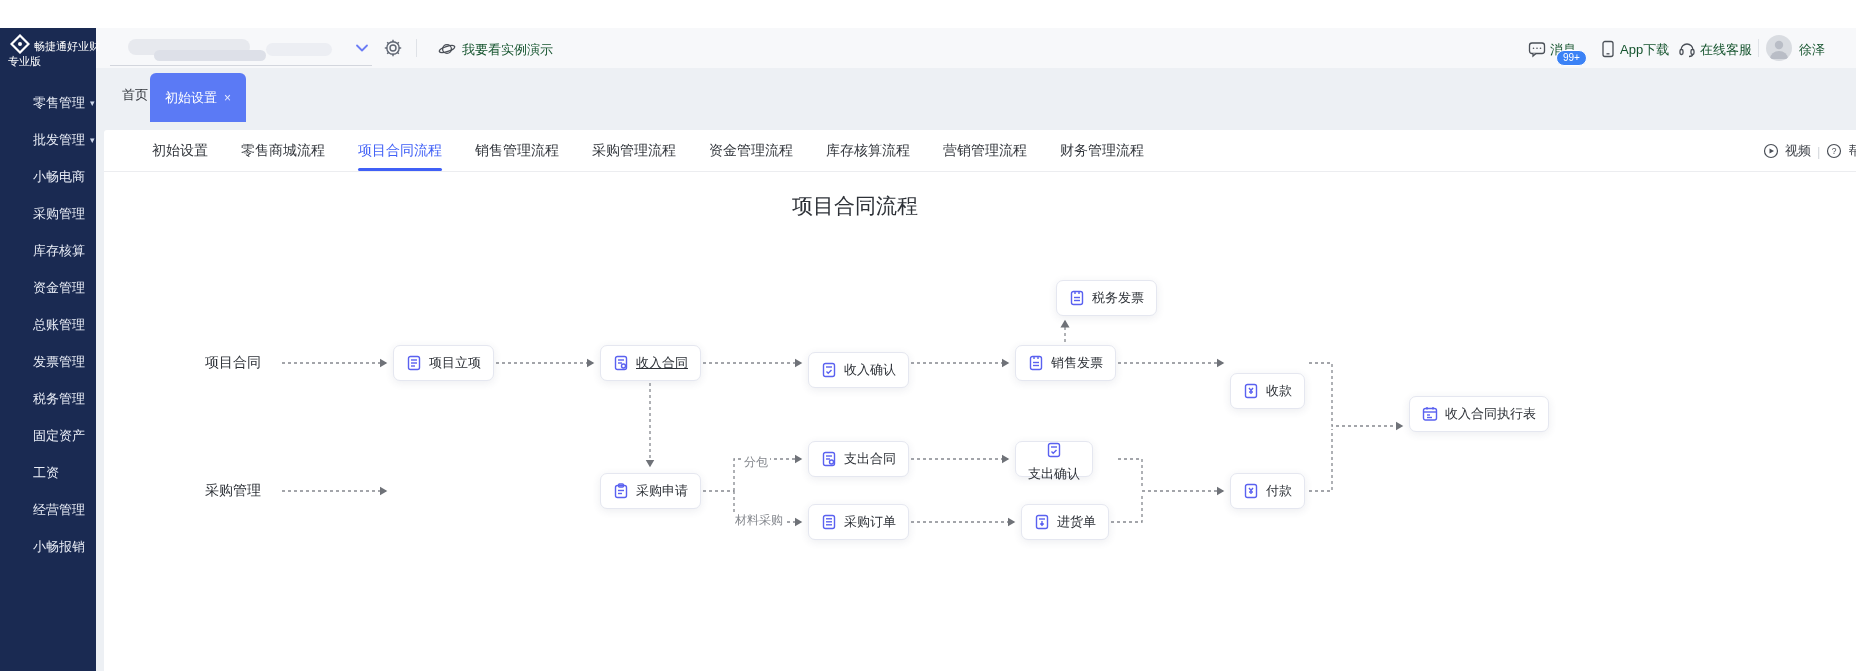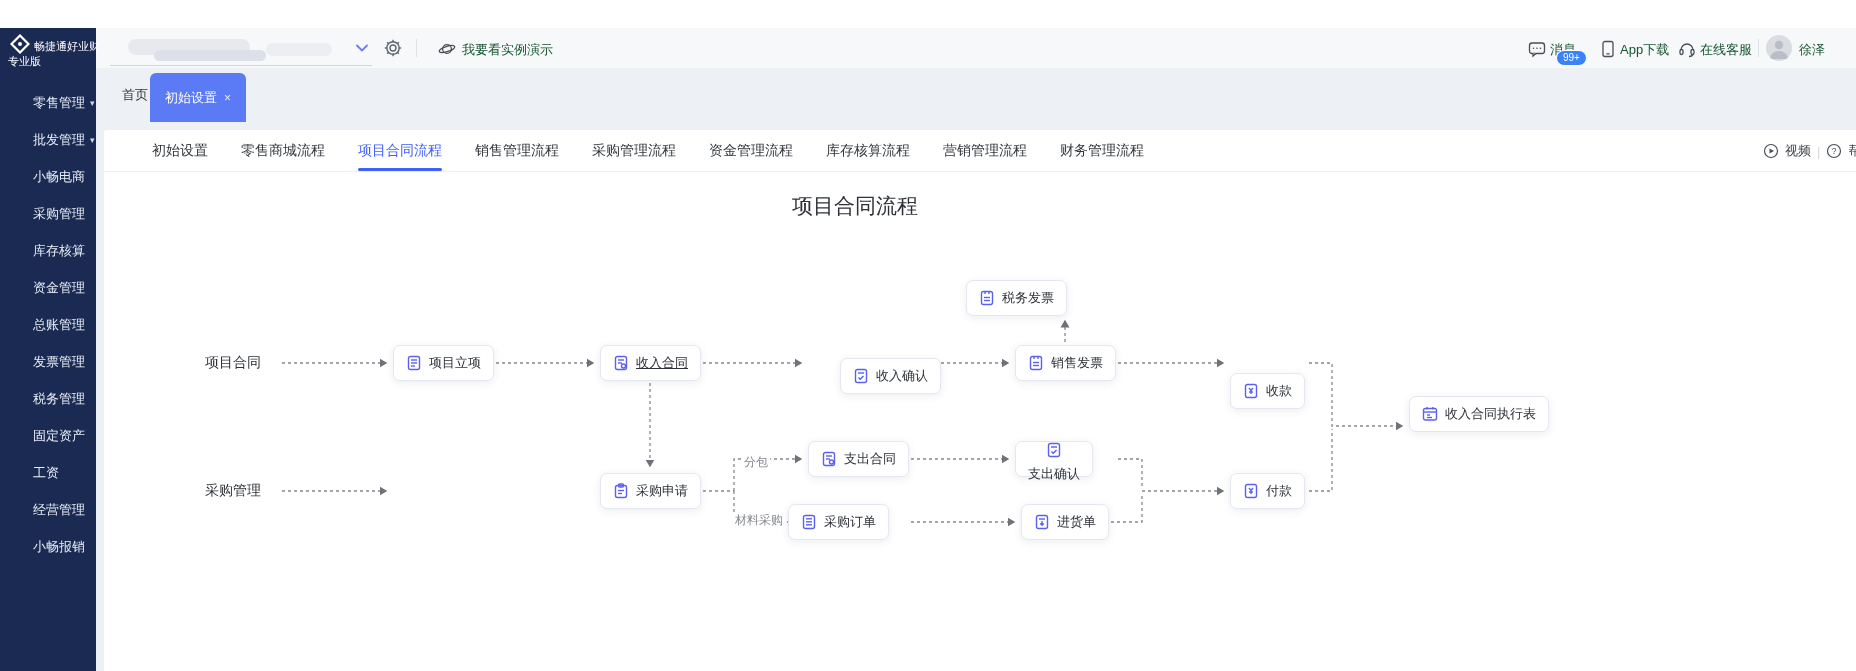--- a/index.html
+++ b/index.html
@@ -284,21 +284,21 @@
     <span class="nicon">
         <svg width="16" height="16" viewBox="0 0 16 16" fill="none" stroke="#5a61f0" stroke-width="1.4">
           <rect x="2.5" y="1.5" width="11" height="13" rx="2"></rect>
           <line x1="5" y1="5" x2="11" y2="5"></line>
           <line x1="5" y1="8" x2="9" y2="8"></line>
           <circle cx="10.5" cy="11" r="2"></circle>
         </svg>
       </span>
     <span>收入合同</span>
   </div>
-  <div class="node" style="left:704px;top:228px;margin-left:32px;">
+  <div class="node" style="left:704px;top:222px;">
     <span class="nicon">
         <svg width="16" height="16" viewBox="0 0 16 16" fill="none" stroke="#5a61f0" stroke-width="1.4">
           <rect x="2.5" y="1.5" width="11" height="13" rx="2"></rect>
           <line x1="5" y1="5" x2="11" y2="5"></line>
           <path d="M5.5 9.5 L7.2 11.2 L10.5 7.9"></path>
         </svg>
       </span>
     <span>收入确认</span>
   </div>
   <div class="node" style="left:911px;top:215px;">
@@ -317,21 +317,21 @@
     <span class="nicon">
         <svg width="16" height="16" viewBox="0 0 16 16" fill="none" stroke="#5a61f0" stroke-width="1.4">
           <rect x="2.5" y="1.5" width="11" height="13" rx="2"></rect>
           <path d="M6 5 L8 7.5 L10 5"></path>
           <line x1="8" y1="7.5" x2="8" y2="11"></line>
           <line x1="6" y1="9" x2="10" y2="9"></line>
         </svg>
       </span>
     <span>收款</span>
   </div>
-  <div class="node" style="left:862px;top:150px;">
+  <div class="node" style="left:952px;top:150px;">
     <span class="nicon">
         <svg width="16" height="16" viewBox="0 0 16 16" fill="none" stroke="#5a61f0" stroke-width="1.4">
           <rect x="2.5" y="1.5" width="11" height="13" rx="2"></rect>
           <line x1="6" y1="1.5" x2="6" y2="4"></line>
           <line x1="10" y1="1.5" x2="10" y2="4"></line>
           <line x1="5" y1="7.5" x2="11" y2="7.5"></line>
           <line x1="5" y1="10.5" x2="11" y2="10.5"></line>
         </svg>
       </span>
     <span>税务发票</span>
@@ -374,21 +374,21 @@
   <div class="node" style="left:911px;top:311px;flex-direction:column;">
     <span class="nicon">
         <svg width="16" height="16" viewBox="0 0 16 16" fill="none" stroke="#5a61f0" stroke-width="1.4">
           <rect x="2.5" y="1.5" width="11" height="13" rx="2"></rect>
           <line x1="5" y1="5" x2="11" y2="5"></line>
           <path d="M5.5 9.5 L7.2 11.2 L10.5 7.9"></path>
         </svg>
       </span>
     <span>支出确认</span>
   </div>
-  <div class="node" style="left:684px;top:374px;">
+  <div class="node" style="left:704px;top:374px;">
     <span class="nicon">
         <svg width="16" height="16" viewBox="0 0 16 16" fill="none" stroke="#5a61f0" stroke-width="1.4">
           <rect x="2.5" y="1.5" width="11" height="13" rx="2"></rect>
           <line x1="5" y1="4.8" x2="11" y2="4.8"></line>
           <line x1="5" y1="7.8" x2="11" y2="7.8"></line>
           <line x1="5" y1="10.8" x2="11" y2="10.8"></line>
         </svg>
       </span>
     <span>采购订单</span>
   </div>

